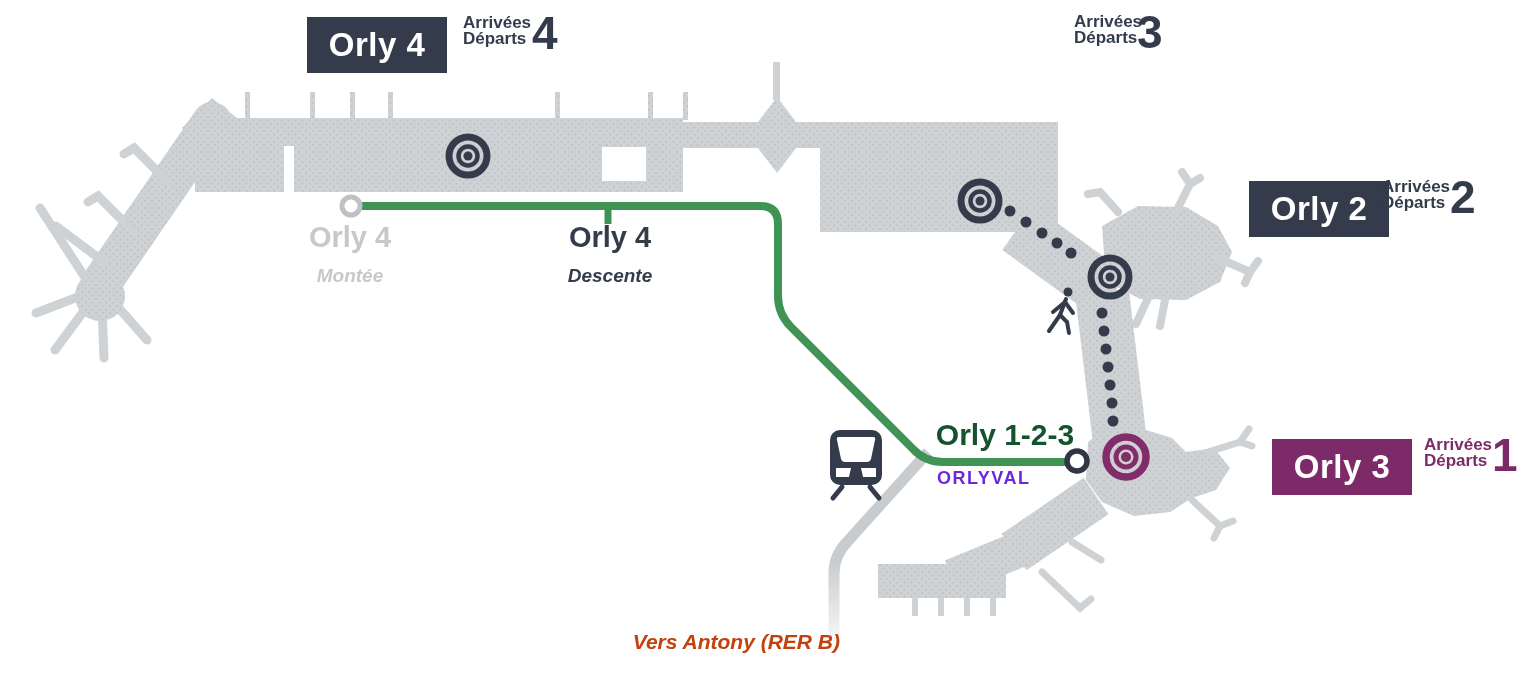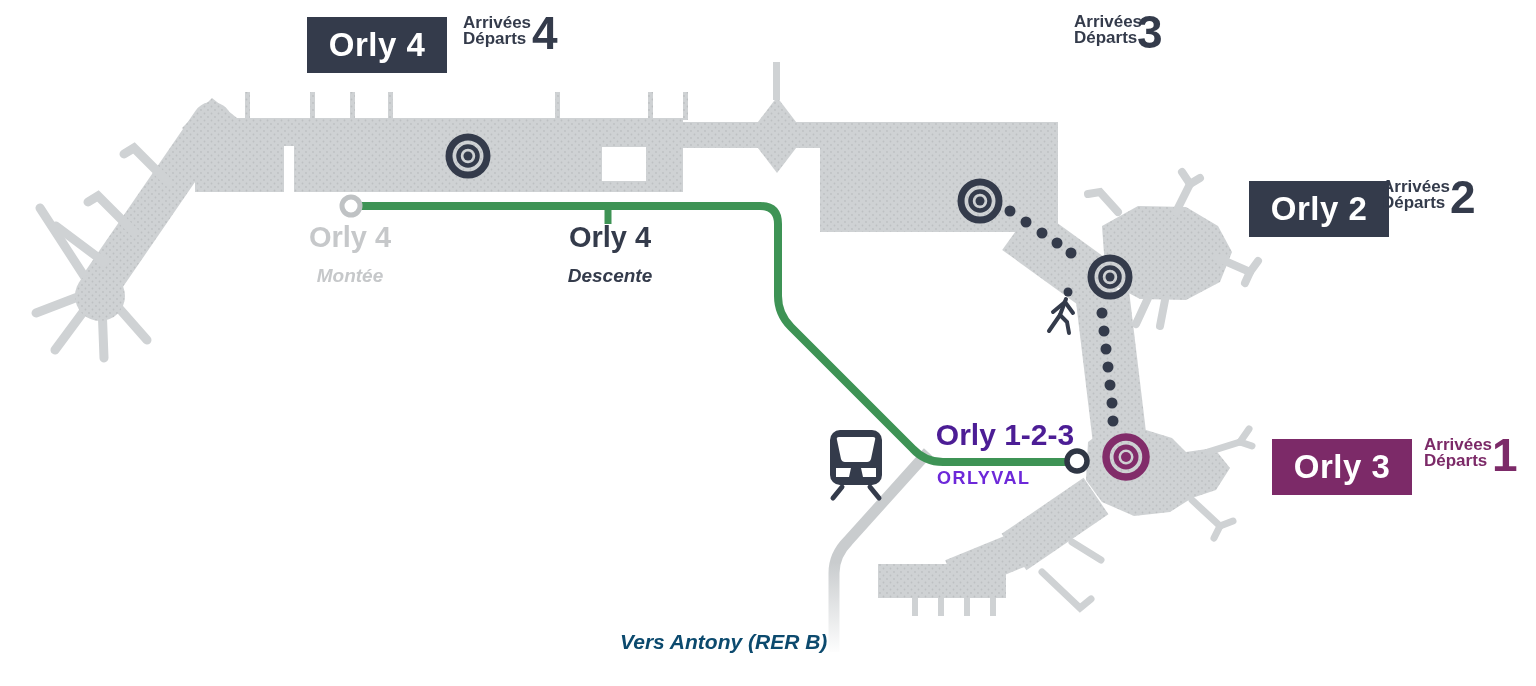--- a/index.html
+++ b/index.html
@@ -17,23 +17,23 @@
   .badge-box.purple{background:#7C2A68;}
   .badge-side{position:absolute;color:#343B4B;font-size:17px;font-weight:700;line-height:16px;}
   .badge-side.purple,.badge-num.purple{color:#7C2A68;}
   .badge-num{position:absolute;color:#343B4B;font-size:46px;font-weight:700;line-height:1;}
   
   .st{position:absolute;text-align:center;}
   .st .nm{font-size:29px;font-weight:700;line-height:1.05;}
   .st .nt{font-size:19px;font-weight:700;font-style:italic;margin-top:13px;}
   .st.gray{color:#C6C8CA;}
   .st.dark{color:#343B4B;}
-  .st123{position:absolute;color:#4c1d95;font-size:30px;font-weight:700;text-align:center;}
+  .st123{position:absolute;color:#14532d;font-size:30px;font-weight:700;text-align:center;}
   .orlyval{position:absolute;color:#6d28d9;font-size:18px;font-weight:700;letter-spacing:1.5px;}
-  .antony{position:absolute;color:#0c4a6e;font-size:21px;font-weight:600;font-style:italic;text-align:left;}
+  .antony{position:absolute;color:#c2410c;font-size:21px;font-weight:600;font-style:italic;text-align:right;}
   .txt-layer{position:absolute;left:0;top:0;width:100%;height:100%;z-index:2;}
 </style>
 </head>
 <body>
 
 <div class="stage">
 
   <svg width="1536" height="686" viewBox="0 0 1536 686">
     <defs>
       <pattern id="tdots" width="7" height="7" patternUnits="userSpaceOnUse">

